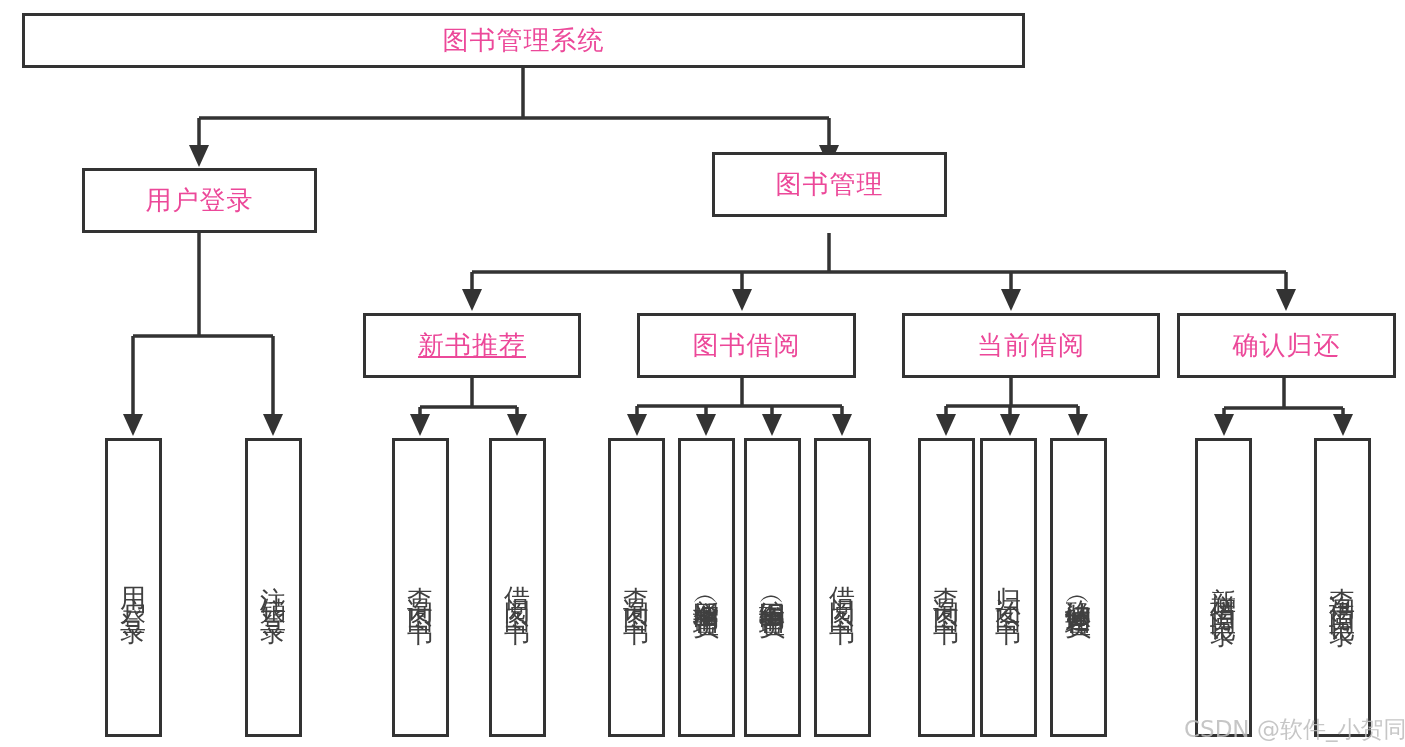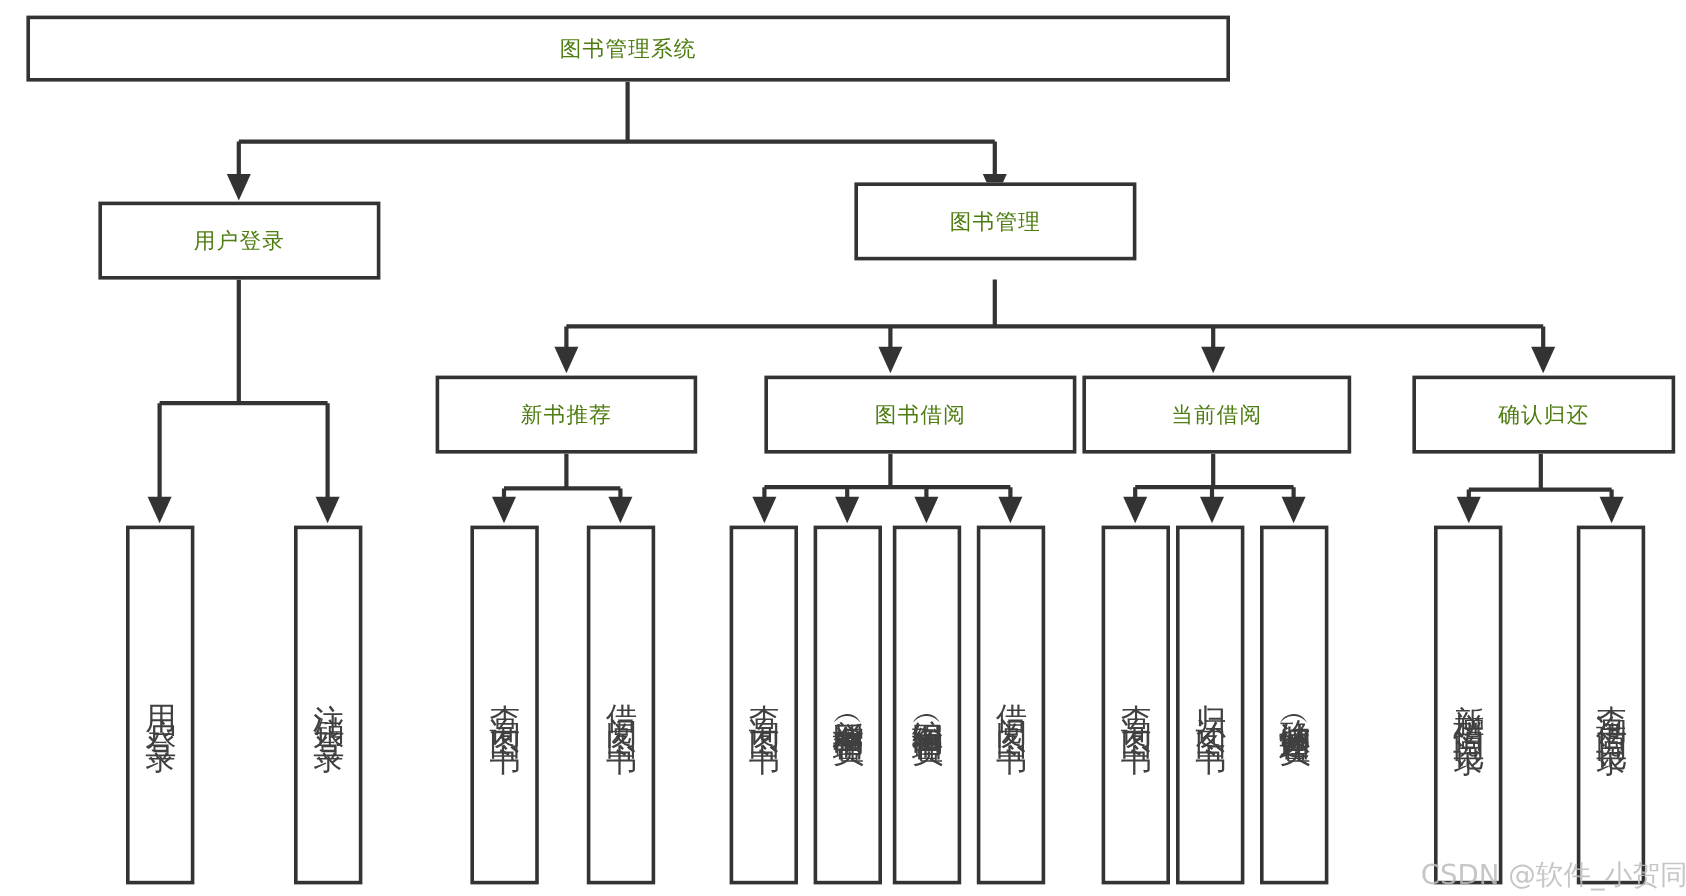--- a/index.html
+++ b/index.html
@@ -4,21 +4,21 @@
 <style>
   html,body{margin:0;padding:0;background:#ffffff;}
   .canvas{
     position:relative;width:1405px;height:747px;background:#ffffff;overflow:hidden;
     font-family:"DejaVu Sans","Liberation Sans",sans-serif;
   }
   .connectors{position:absolute;left:0;top:0;z-index:1;}
   .hbox{
     position:absolute;box-sizing:border-box;border:3px solid #333333;background:#ffffff;
     display:flex;align-items:center;justify-content:center;z-index:2;
-    font-size:18px;letter-spacing:1px;color:#4d7c0f;
+    font-size:26px;letter-spacing:1px;color:#ec4899;
   }
   .vbox{
     position:absolute;box-sizing:border-box;border:3px solid #333333;background:#ffffff;
     top:438px;width:57px;height:299px;
     display:flex;align-items:center;justify-content:center;z-index:2;
   }
   .vlabel{
     writing-mode:vertical-rl;text-orientation:mixed;
     font-size:26px;line-height:1;color:#404040;white-space:nowrap;
   }
@@ -63,23 +63,23 @@
       <polygon points="1214,414 1234,414 1224,436"></polygon>
       <polygon points="1333,414 1353,414 1343,436"></polygon>
     </g>
   </svg>
 
   <div class="hbox" style="left:22px;top:13px;width:1003px;height:55px;">图书管理系统</div>
 
   <div class="hbox" style="left:82px;top:168px;width:235px;height:65px;">用户登录</div>
   <div class="hbox" style="left:712px;top:152px;width:235px;height:65px;">图书管理</div>
 
-  <div class="hbox" style="left:363px;top:313px;width:218px;height:65px;">新书推荐</div>
-  <div class="hbox" style="left:637px;top:313px;width:260px;height:65px;">图书借阅</div>
-  <div class="hbox" style="left:902px;top:313px;width:224px;height:65px;">当前借阅</div>
+  <div class="hbox" style="left:363px;top:313px;width:218px;height:65px;text-decoration:underline;">新书推荐</div>
+  <div class="hbox" style="left:637px;top:313px;width:219px;height:65px;">图书借阅</div>
+  <div class="hbox" style="left:902px;top:313px;width:258px;height:65px;">当前借阅</div>
   <div class="hbox" style="left:1177px;top:313px;width:219px;height:65px;">确认归还</div>
 
   <div class="vbox" style="left:105px;">
     <span class="vlabel" style="letter-spacing: 11px;">用户登录</span>
   </div>
   <div class="vbox" style="left:245px;">
     <span class="vlabel" style="letter-spacing: 11px;">注销登录</span>
   </div>
 
   <div class="vbox" style="left:392px;">

